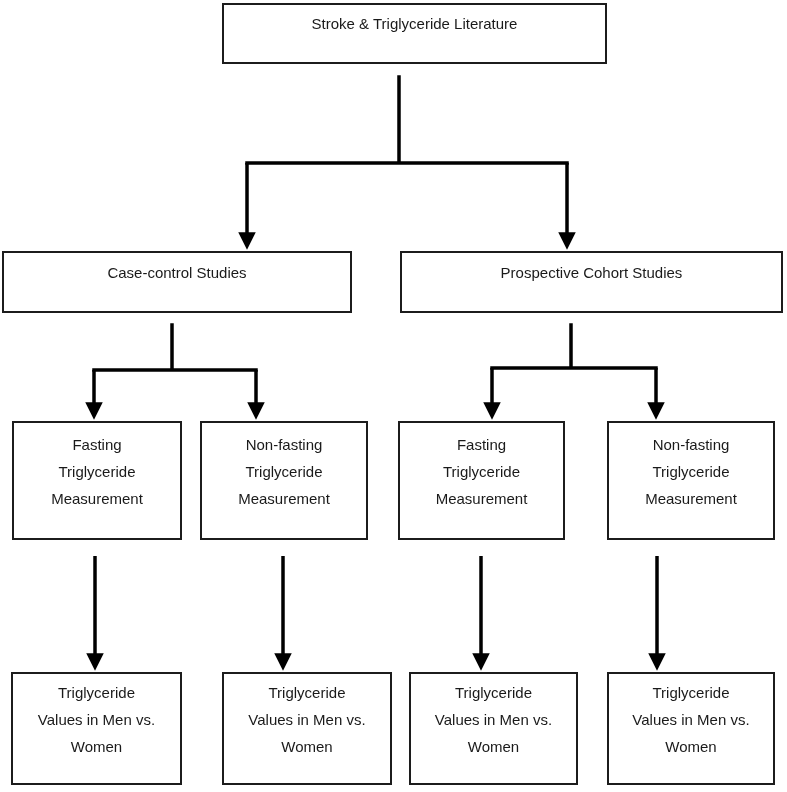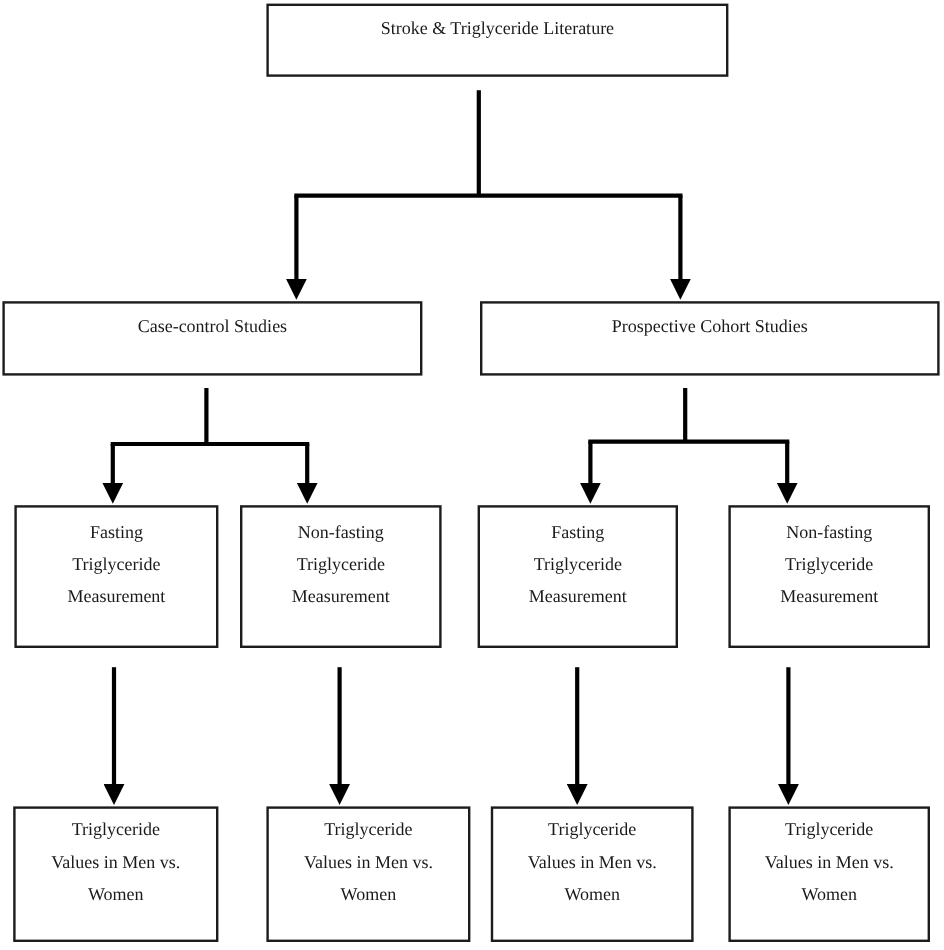--- a/index.html
+++ b/index.html
@@ -6,21 +6,21 @@
     --border:#1c1c1c;
     --text:#1a1a1a;
     --connector:#000000;
     --bg:#ffffff;
   }
   html,body{margin:0;padding:0;background:var(--bg);}
   .canvas{
     position:relative;
     width:787px;height:792px;
     background:var(--bg);
-    font-family:Liberation Serif, serif;
+    font-family:Liberation Sans, sans-serif;
     color:var(--text);
     overflow:hidden;
   }
   .connectors{
     position:absolute;left:0;top:0;width:787px;height:792px;
     pointer-events:none;
   }
   .box{
     position:absolute;
     box-sizing:border-box;

